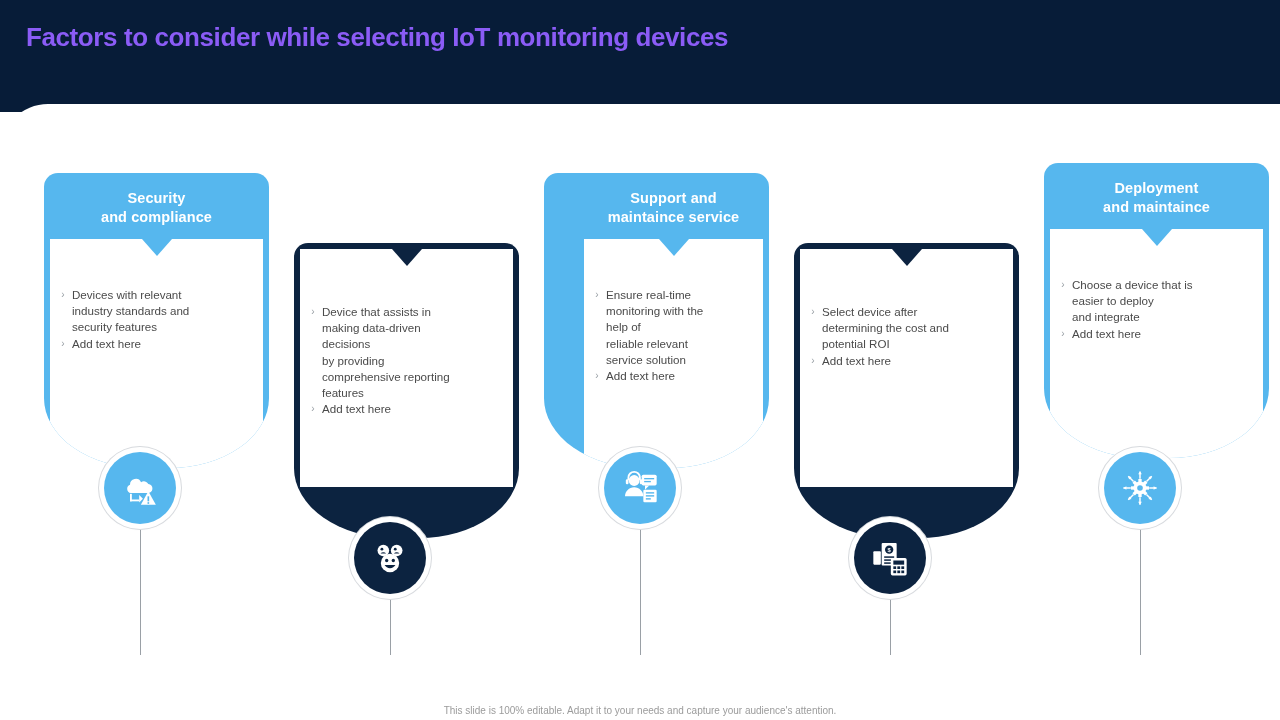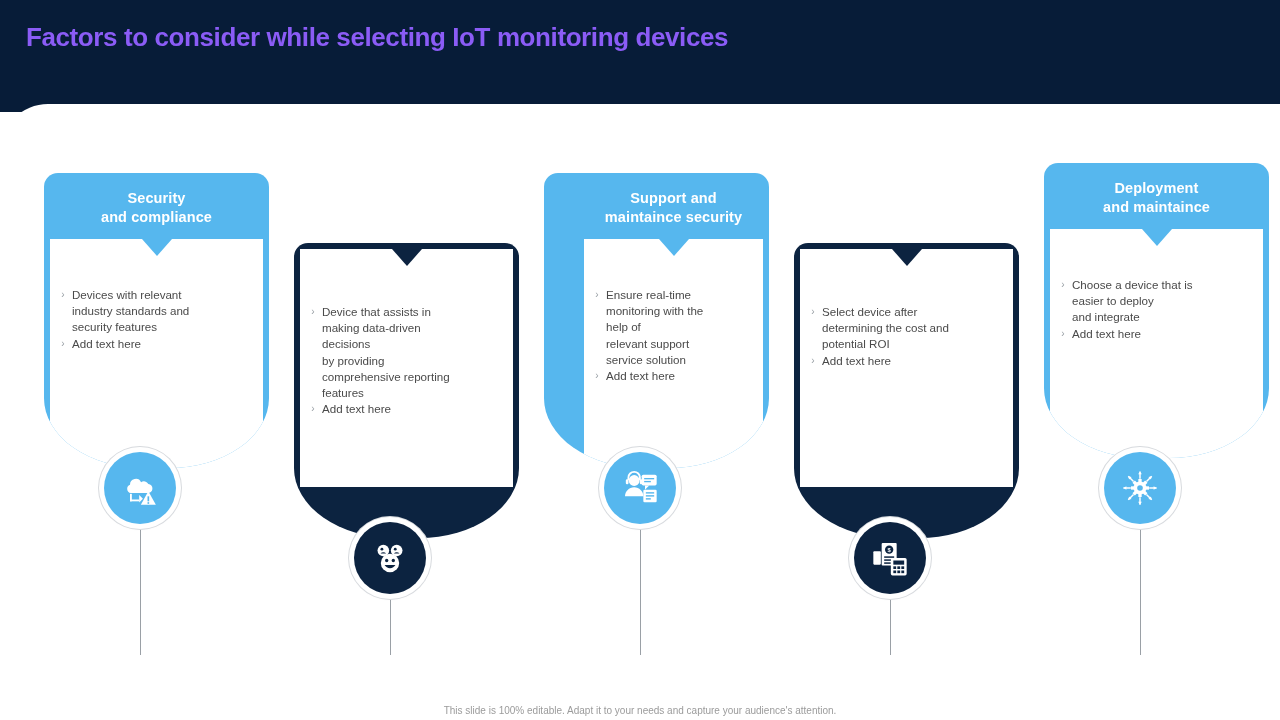--- a/index.html
+++ b/index.html
@@ -196,30 +196,30 @@
                 <li class="bullet">
        <span class="chev">›</span>
        <span class="btext">Add text here</span>
      </li>
               </ul>
       </div>
     </div>
         </div>
         <div class="card blue" style="left: 528px; top: 61px;">
     <div class="shield" style="height:295px;padding-left:40px;">
-      <div class="card-title"><span>Support and</span><br><span>maintaince security</span></div>
+      <div class="card-title"><span>Support and</span><br><span>maintaince service</span></div>
       <div class="inner" style="height:238px;">
         <div class="notch"></div>
         <ul class="bullets" style="padding-top:48px;">
                 <li class="bullet">
        <span class="chev">›</span>
        <span class="btext">Ensure real-time
 monitoring  with the
 help of
-relevant  support
+reliable  relevant
 service  solution</span>
      </li>
                 <li class="bullet">
        <span class="chev">›</span>
        <span class="btext">Add text here</span>
      </li>
               </ul>
       </div>
     </div>
         </div>

